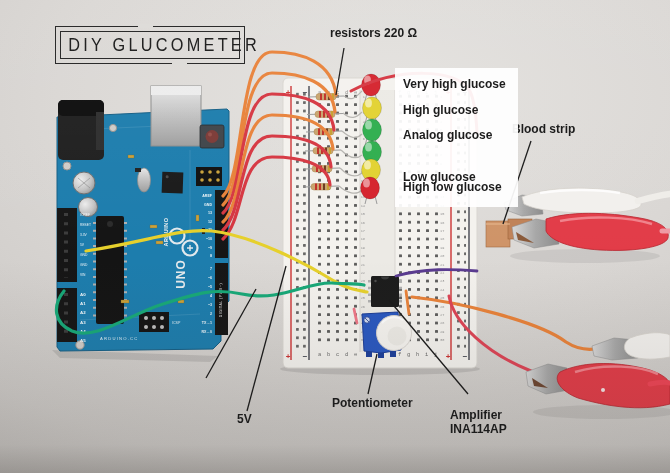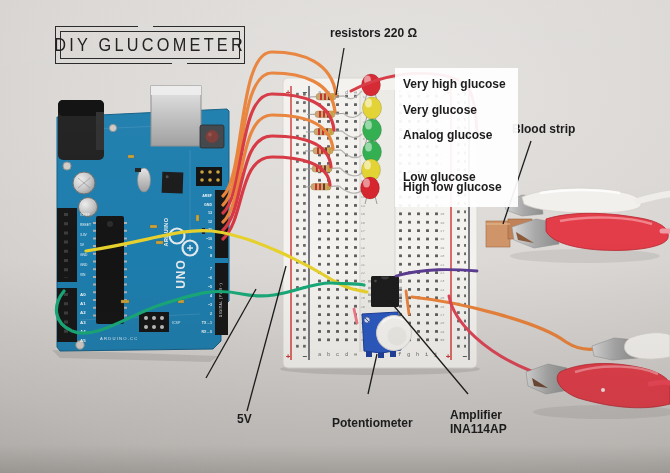--- a/index.html
+++ b/index.html
@@ -4,21 +4,21 @@
 <style>
   html,body{margin:0;padding:0;width:670px;height:473px;overflow:hidden}
   .scene{position:relative;width:670px;height:473px;font-family:"Liberation Sans",sans-serif;
     background:radial-gradient(130% 115% at 58% 20%, #e4e2df 0%, #dad7d4 38%, #ccc9c6 70%, #b2afac 100%);
     overflow:hidden}
   .scene::after{content:"";position:absolute;inset:0;z-index:1;pointer-events:none;
     background:linear-gradient(180deg, rgba(255,255,255,.05) 0%, rgba(0,0,0,0) 55%, rgba(60,55,50,.14) 94%, rgba(60,55,50,.30) 100%)}
   svg.photo{position:absolute;left:0;top:0;z-index:0}
   .lbl{position:absolute;z-index:2;font-weight:700;font-size:12px;color:#1c1c1c;line-height:1.18;white-space:pre-line}
   .title-box{position:absolute;left:55px;top:26px;width:188px;height:36px;z-index:2;border:1.6px solid #2b2b2b}
-  .title-inner{position:absolute;inset:4px;border:1.2px solid #2b2b2b;display:flex;align-items:center;justify-content:center}
+  .title-inner{position:absolute;inset:4px;border:1.2px solid #2b2b2b;display:flex;align-items:center;justify-content:flex-start}
   .title-text{font-size:17.5px;font-weight:400;letter-spacing:3.5px;color:#222;white-space:nowrap;transform:scaleX(.93)}
   .title-gap{position:absolute;width:15px;height:4px;background:#dedcd9}
   .gap-top{top:-3px;left:82px}
   .gap-bottom{bottom:-3px;left:116px}
   .glucose-panel{position:absolute;left:395px;top:68px;width:123px;height:139px;z-index:2;background:rgba(255,255,255,.93)}
   .glucose-panel span{position:absolute;left:8px;font-weight:700;font-size:12px;color:#1c1c1c;white-space:nowrap}
 </style>
 </head>
 <body>
 
@@ -463,25 +463,25 @@
   <div class="title-gap gap-top"></div>
   <div class="title-gap gap-bottom"></div>
   <div class="title-inner">
     <span class="title-text">DIY GLUCOMETER</span>
   </div>
 </div>
 
 <div class="lbl" style="left:330px;top:26px">resistors 220 Ω</div>
 <div class="lbl" style="left:512px;top:122px">Blood strip</div>
 <div class="lbl" style="left:237px;top:412px">5V</div>
-<div class="lbl" style="left:332px;top:416px">Potentiometer</div>
+<div class="lbl" style="left:332px;top:396px">Potentiometer</div>
 <div class="lbl" style="left:450px;top:408px">Amplifier
 INA114AP</div>
 
 <div class="glucose-panel">
   <span style="top:9px">Very high glucose</span>
-  <span style="top:35px">Very glucose</span>
+  <span style="top:35px">High glucose</span>
   <span style="top:60px">Analog glucose</span>
   <span style="top:102px">Low glucose</span>
   <span style="top:112px">High low glucose</span>
 </div>
 
 </div>
 
 </body></html>

